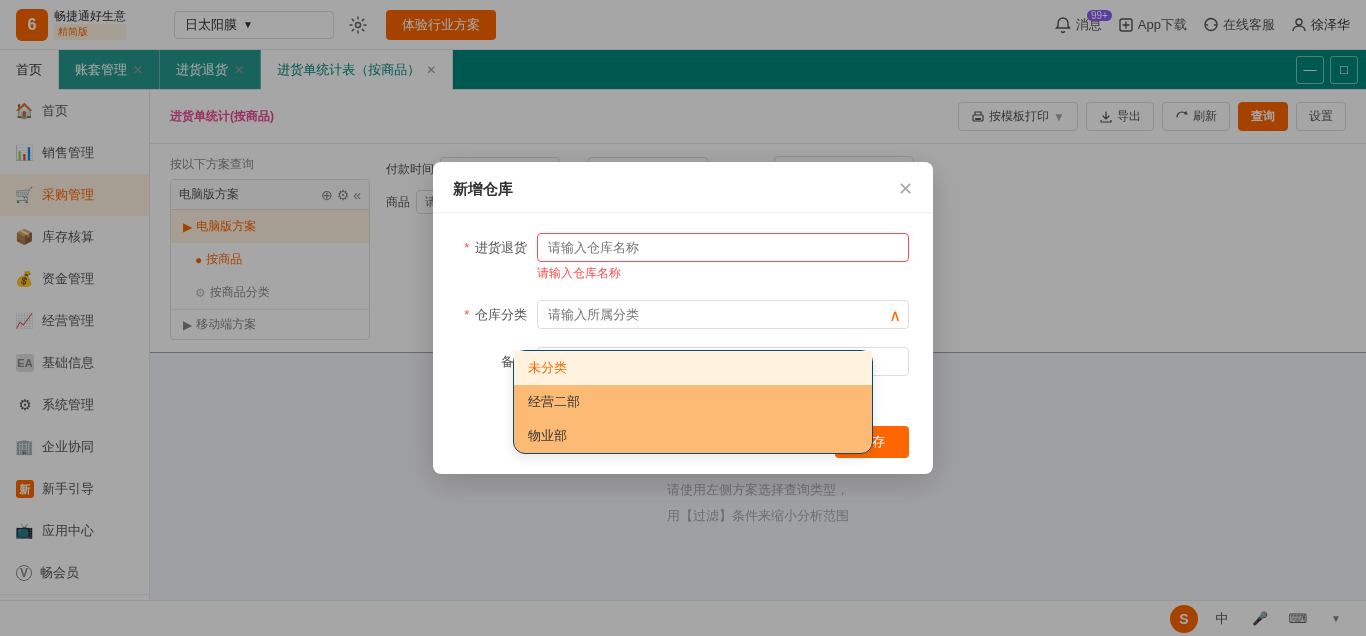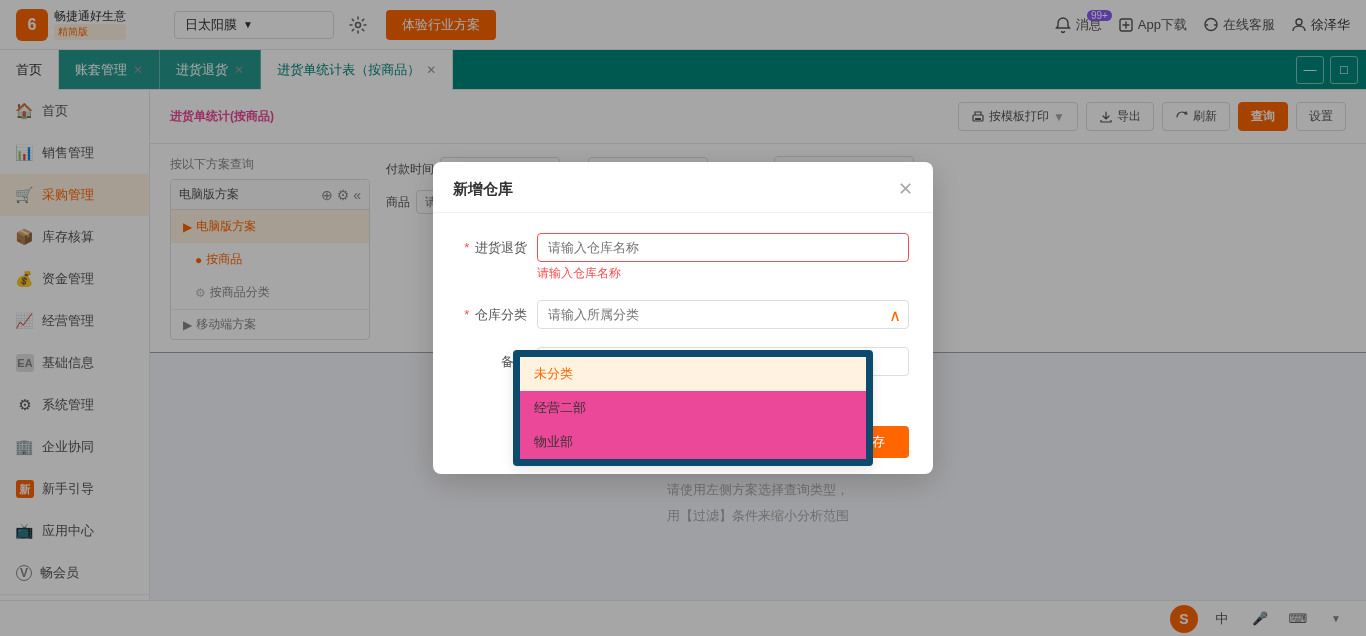--- a/index.html
+++ b/index.html
@@ -310,23 +310,23 @@
       background: #fff; cursor: pointer; outline: none;
     }
     .select-arrow {
       position: absolute; right: 8px; top: 50%; transform: translateY(-50%);
       color: #ff6600; font-size: 16px; pointer-events: none;
     }
 
     
     .dropdown-list {
       position: absolute;
-      background: #ec4899;
-      border: 7px solid #0c4a6e;
-      border-radius: 4px;
+      background: #fdba74;
+      border: 1px solid #0c4a6e;
+      border-radius: 12px;
       box-shadow: 0 4px 12px rgba(0,0,0,0.1);
       z-index: 200;
       left: 80px;
       width: 360px;
       top: 380px;
     }
     .dropdown-item {
       padding: 8px 14px;
       cursor: pointer;
       font-size: 13px;

